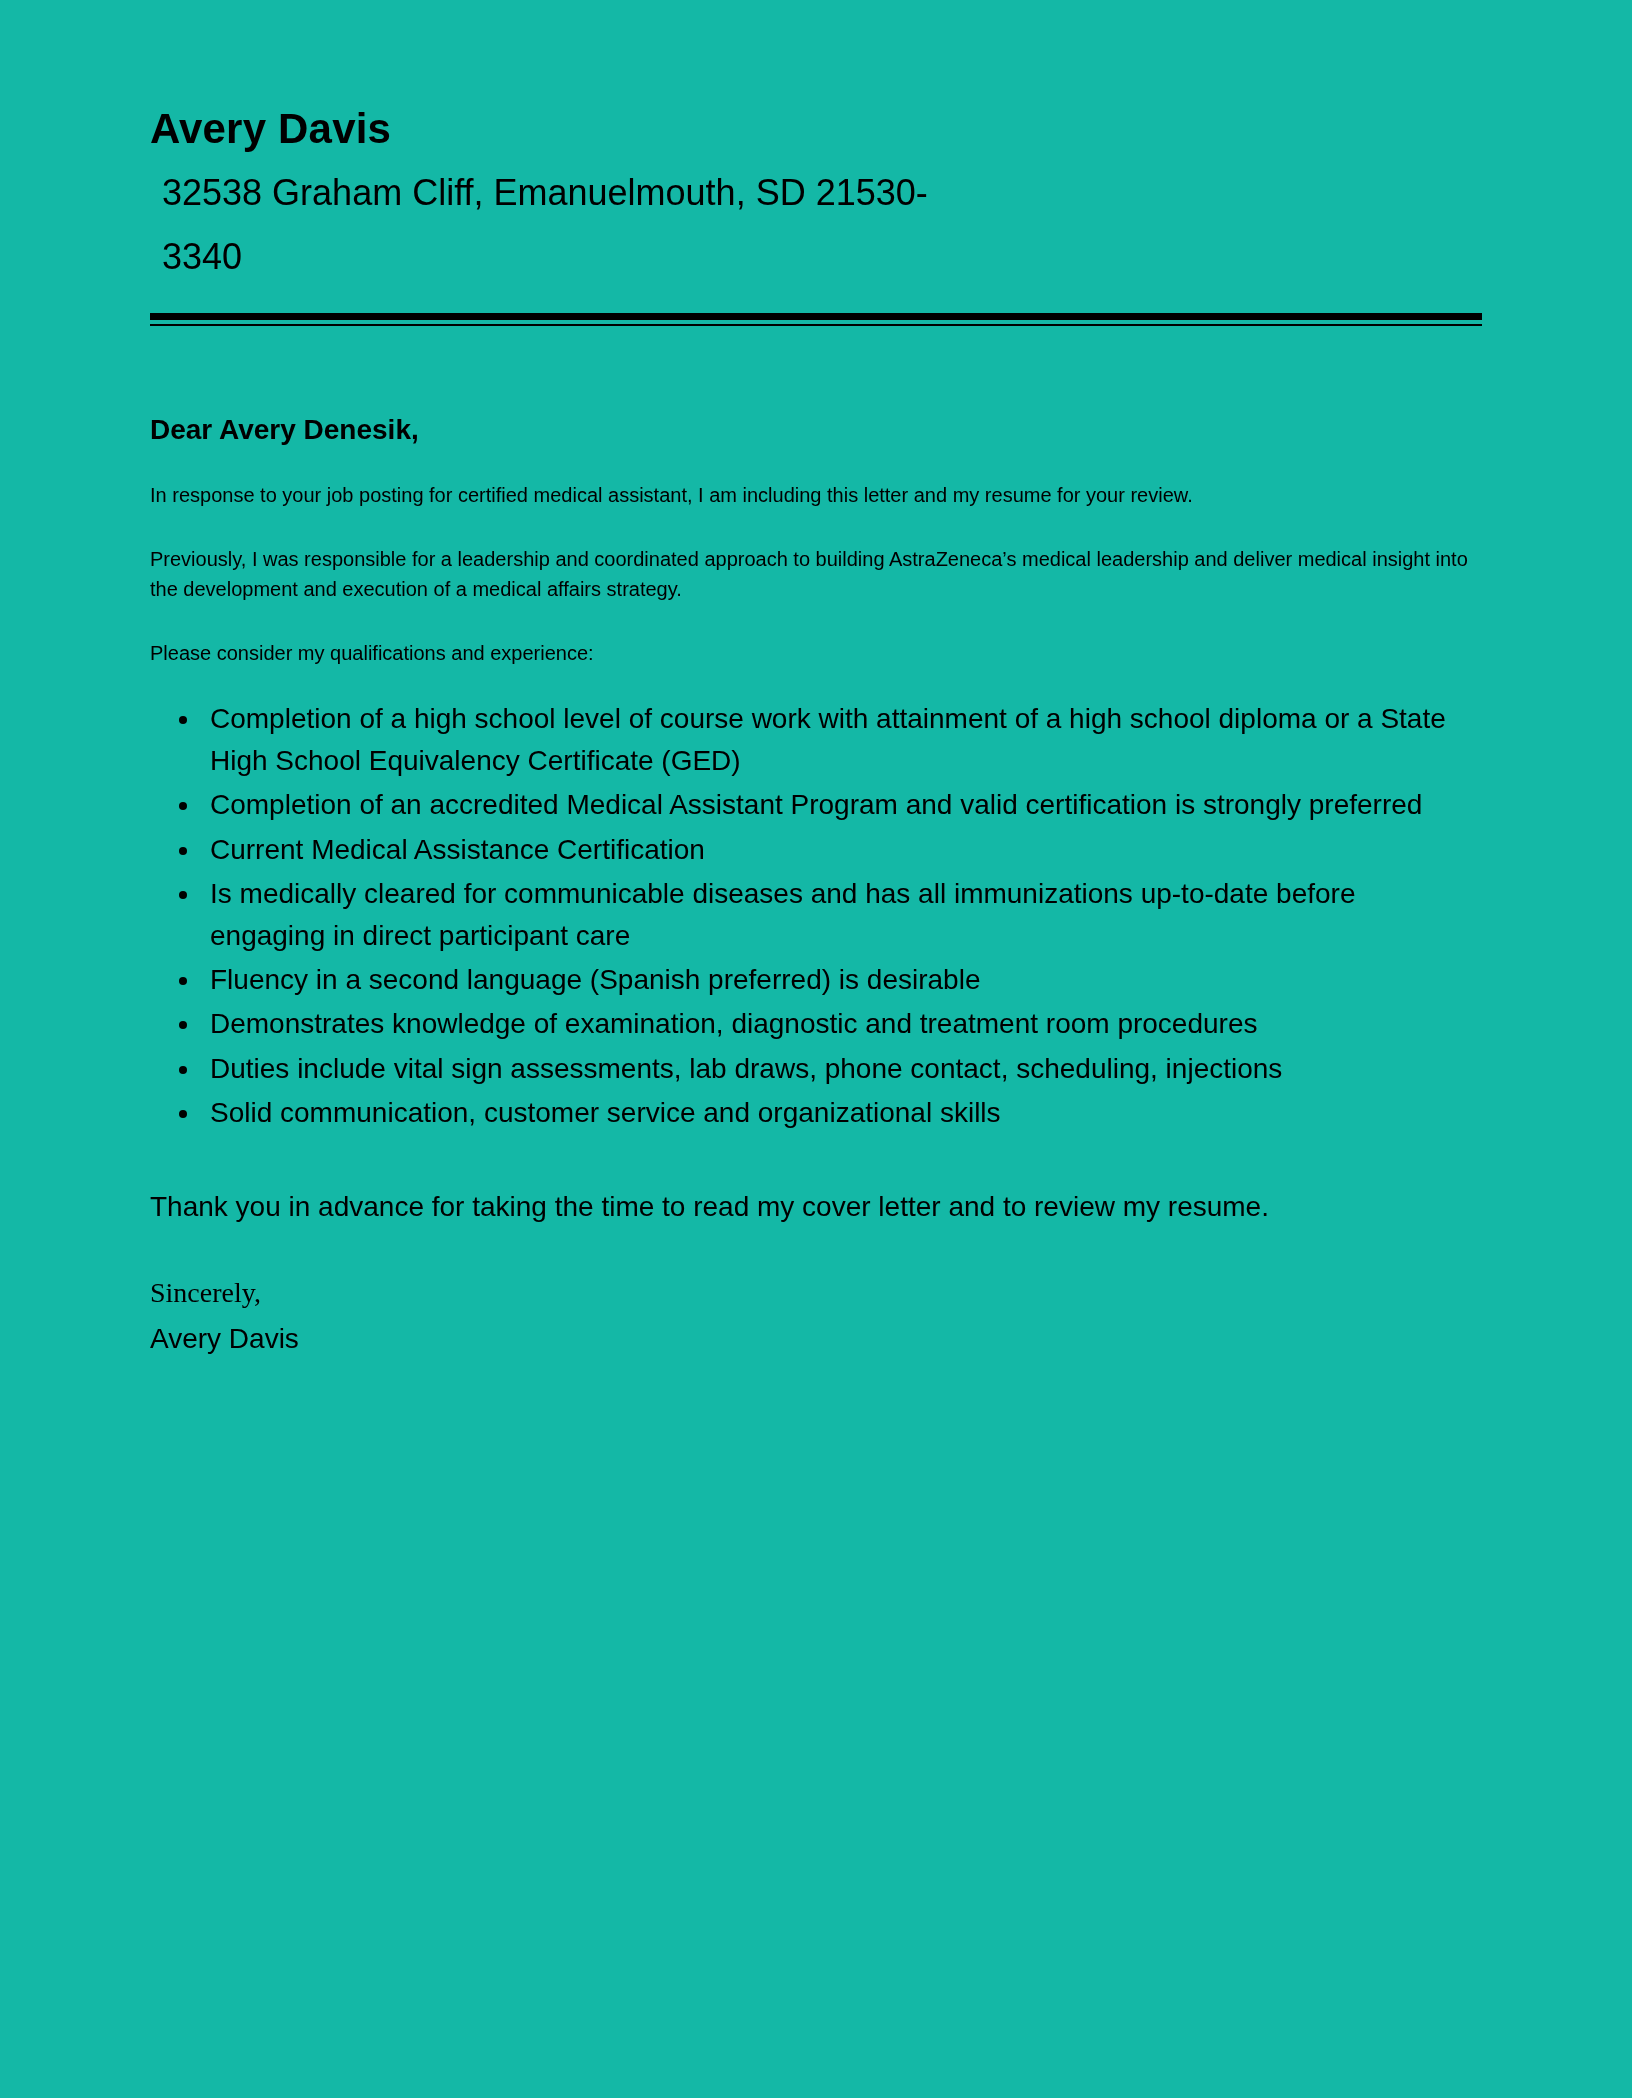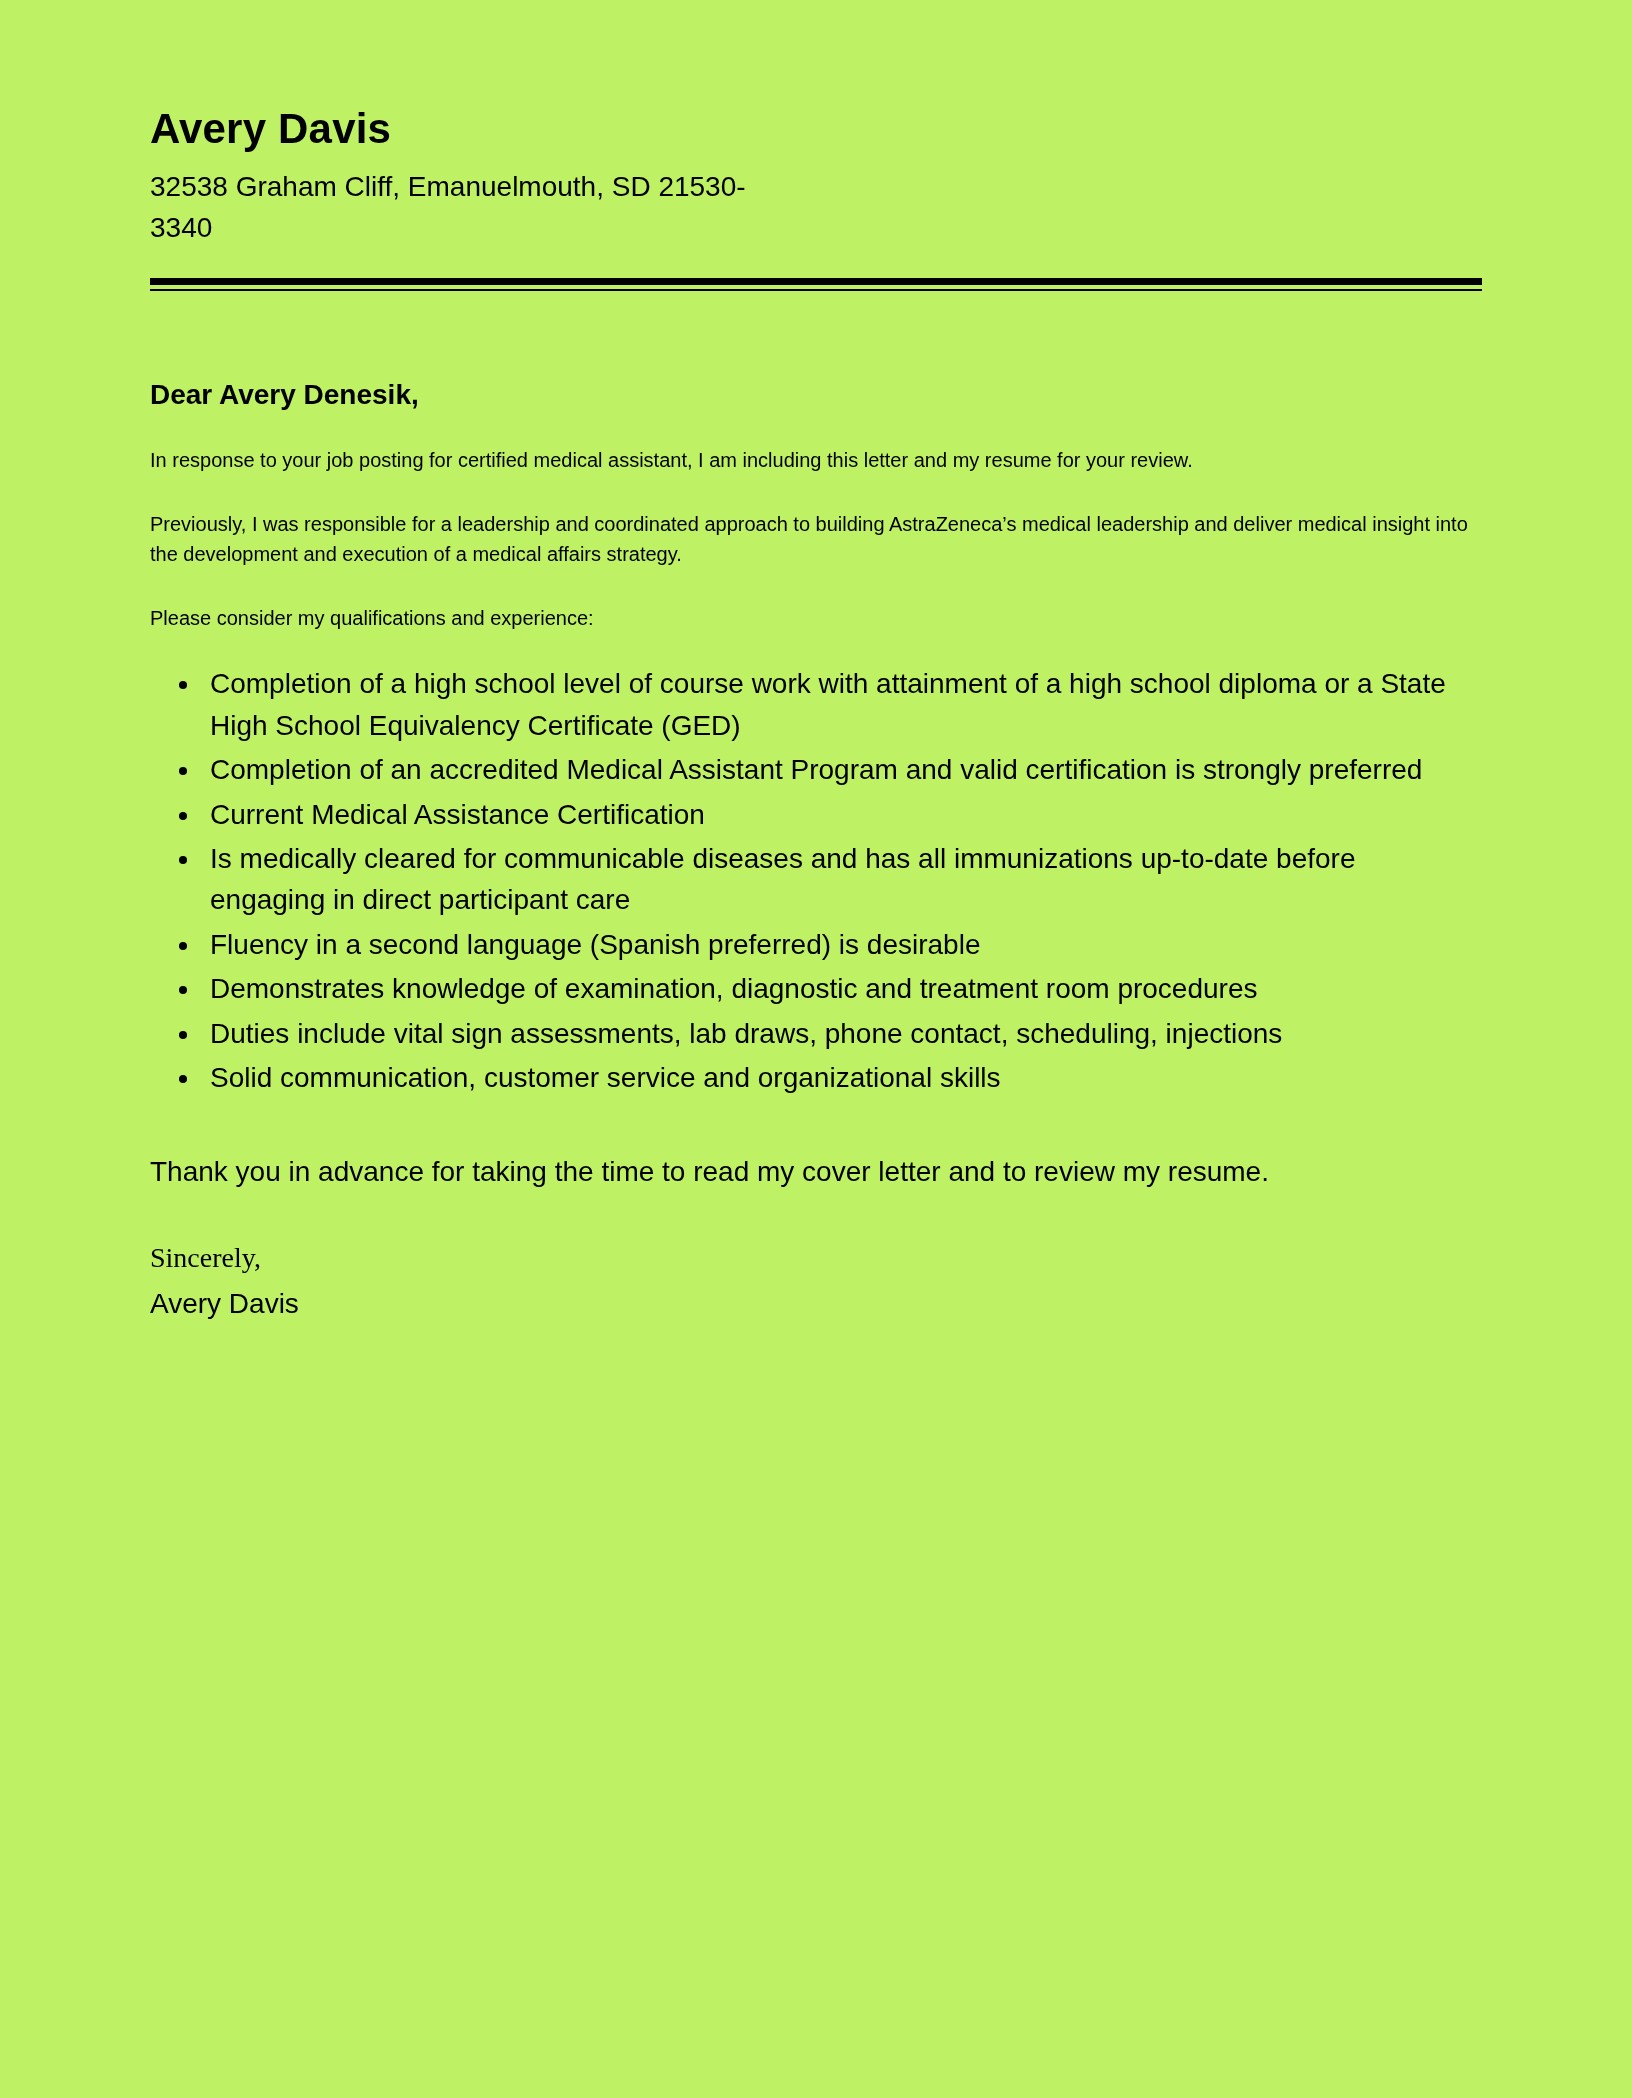--- a/index.html
+++ b/index.html
@@ -12,32 +12,32 @@
     height: 2098px;
     font-family: "Liberation Sans", sans-serif;
     color: #000000;
     box-sizing: border-box;
   }
   .page {
     width: 1632px;
     height: 2098px;
     box-sizing: border-box;
     padding: 105px 150px 0 150px;
-    background: #bef264;
+    background: #14b8a6;
   }
   .doc-name {
     font-size: 42px;
     font-weight: 700;
     margin: 0 0 14px 0;
     letter-spacing: 0.2px;
   }
   .address-line {
-    font-size: 28px;
+    font-size: 36px;
     line-height: 1.45;
-    margin: 0;
+    margin: 12px;
   }
   .header-rule {
     margin-top: 30px;
     height: 4px;
     border-top: 7px solid #000000;
     border-bottom: 2.5px solid #000000;
   }
   .salutation {
     font-size: 28px;
     font-weight: 700;

